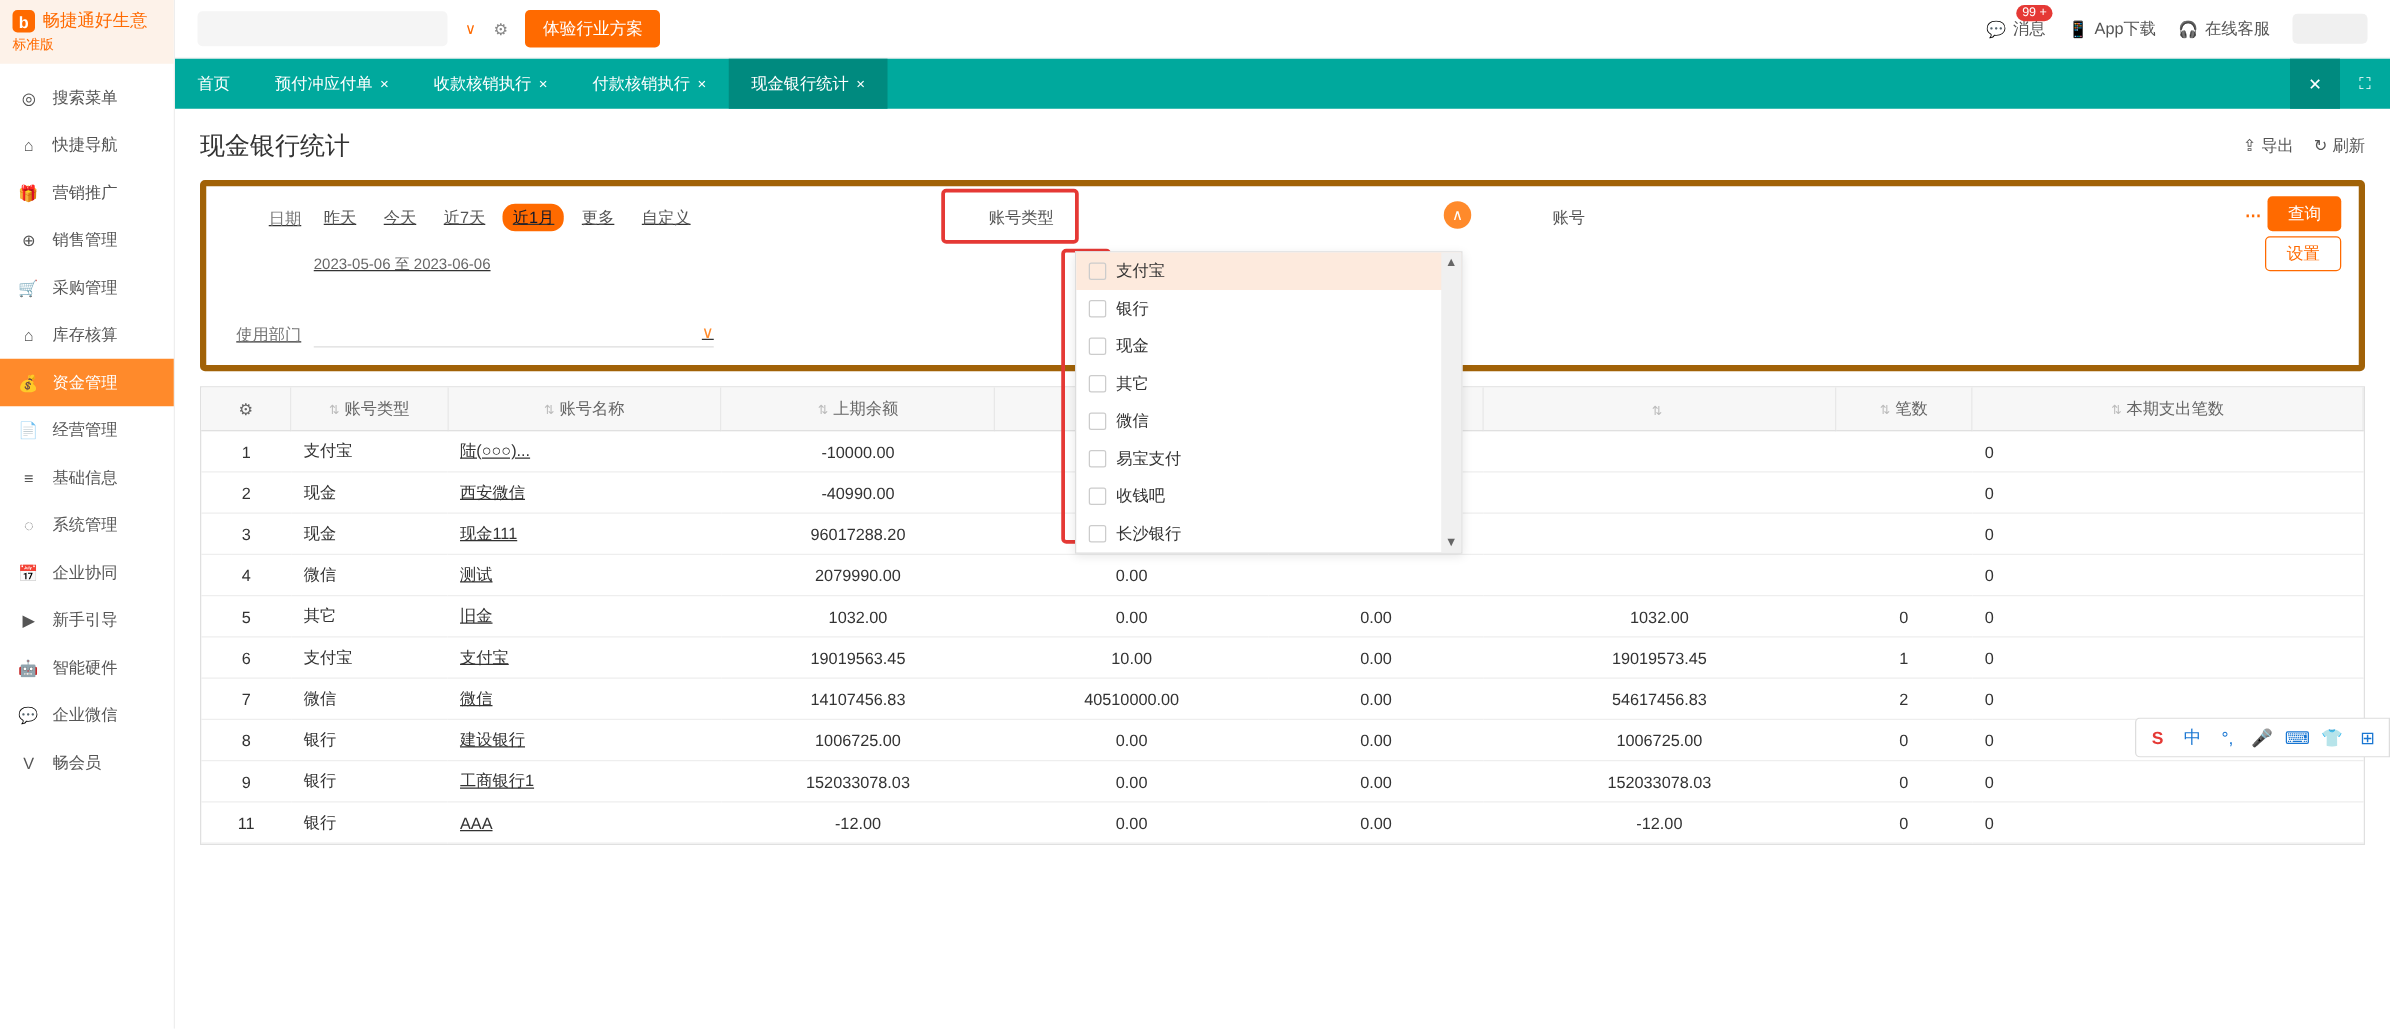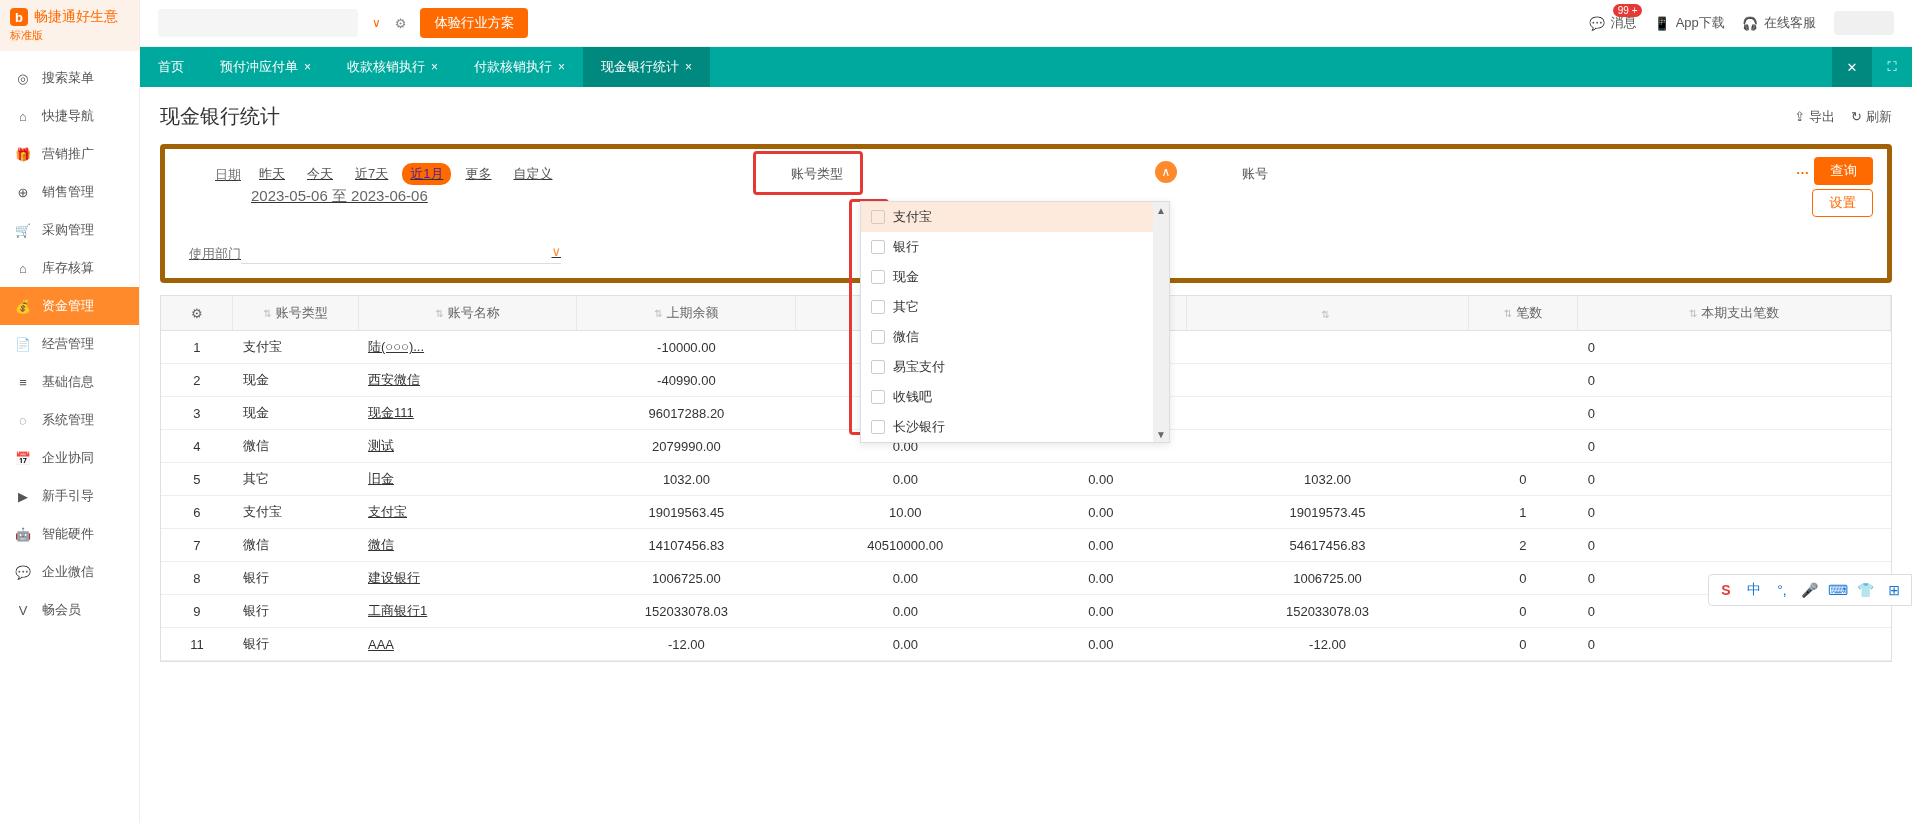--- a/index.html
+++ b/index.html
@@ -232,26 +232,26 @@
   flex-wrap: wrap;
 }
 .pill {
   padding: 2px 8px;
   border-radius: 10px;
   cursor: pointer;
   color: #555;
 }
 .pill.active {
   background: #ff6a00;
-  color: #4c1d95;
+  color: #0f172a;
 }
 .date-range {
-  font-size: 15px;
+  font-size: 12px;
   color: #666;
-  margin-top: 2px;
+  margin-top: 18px;
 }
 .red-box {
   position: absolute;
   border: 3px solid #e53935;
   border-radius: 4px;
   pointer-events: none;
 }
 .red-box-1 {
   left: 588px;
   top: 2px;
@@ -313,20 +313,21 @@
   color: #ff6a00;
   border: 1px solid #ff6a00;
   padding: 4px 16px;
   border-radius: 4px;
   cursor: pointer;
 }
 .dept-row {
   margin-top: 34px;
   display: flex;
   align-items: center;
+  gap: 10px;
 }
 .dept-select {
   width: 320px;
   border-bottom: 1px solid #ddd;
   padding: 4px 0;
   display: flex;
   justify-content: flex-end;
   color: #ff8a2b;
   cursor: pointer;
 }

